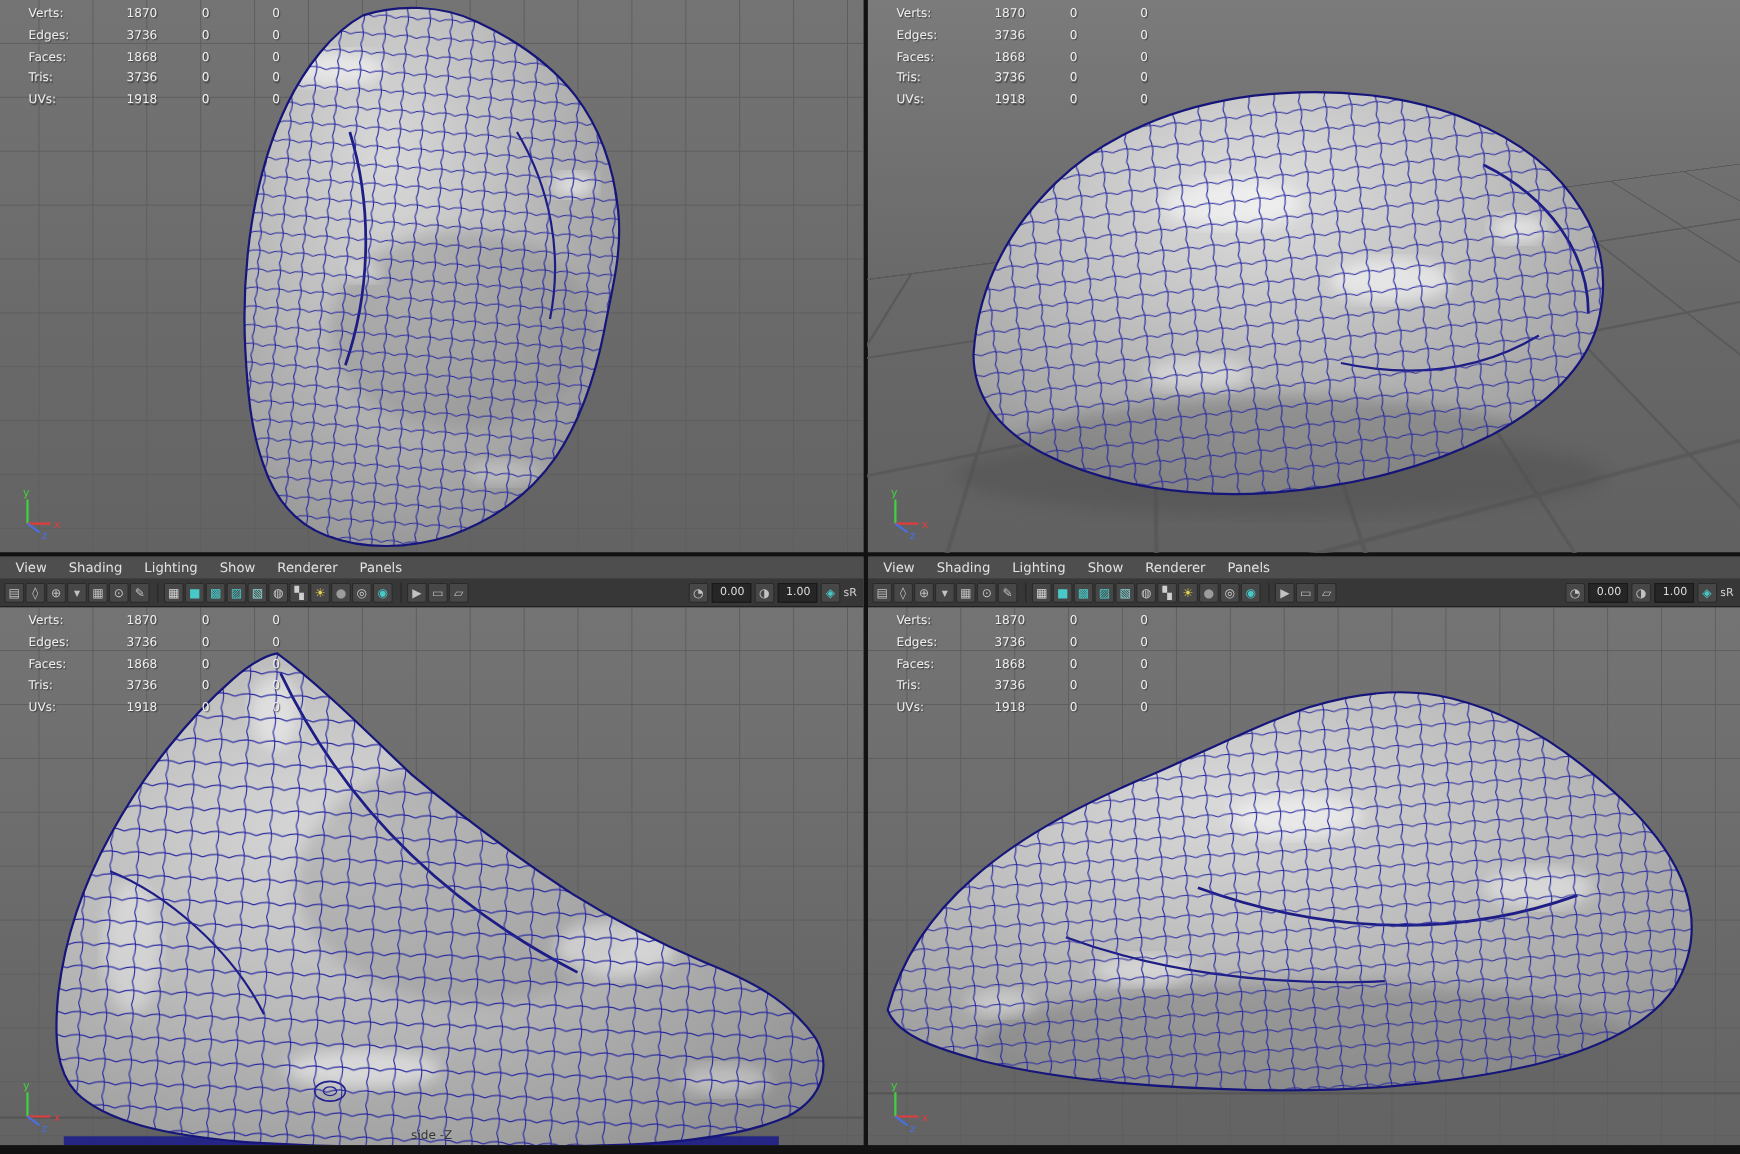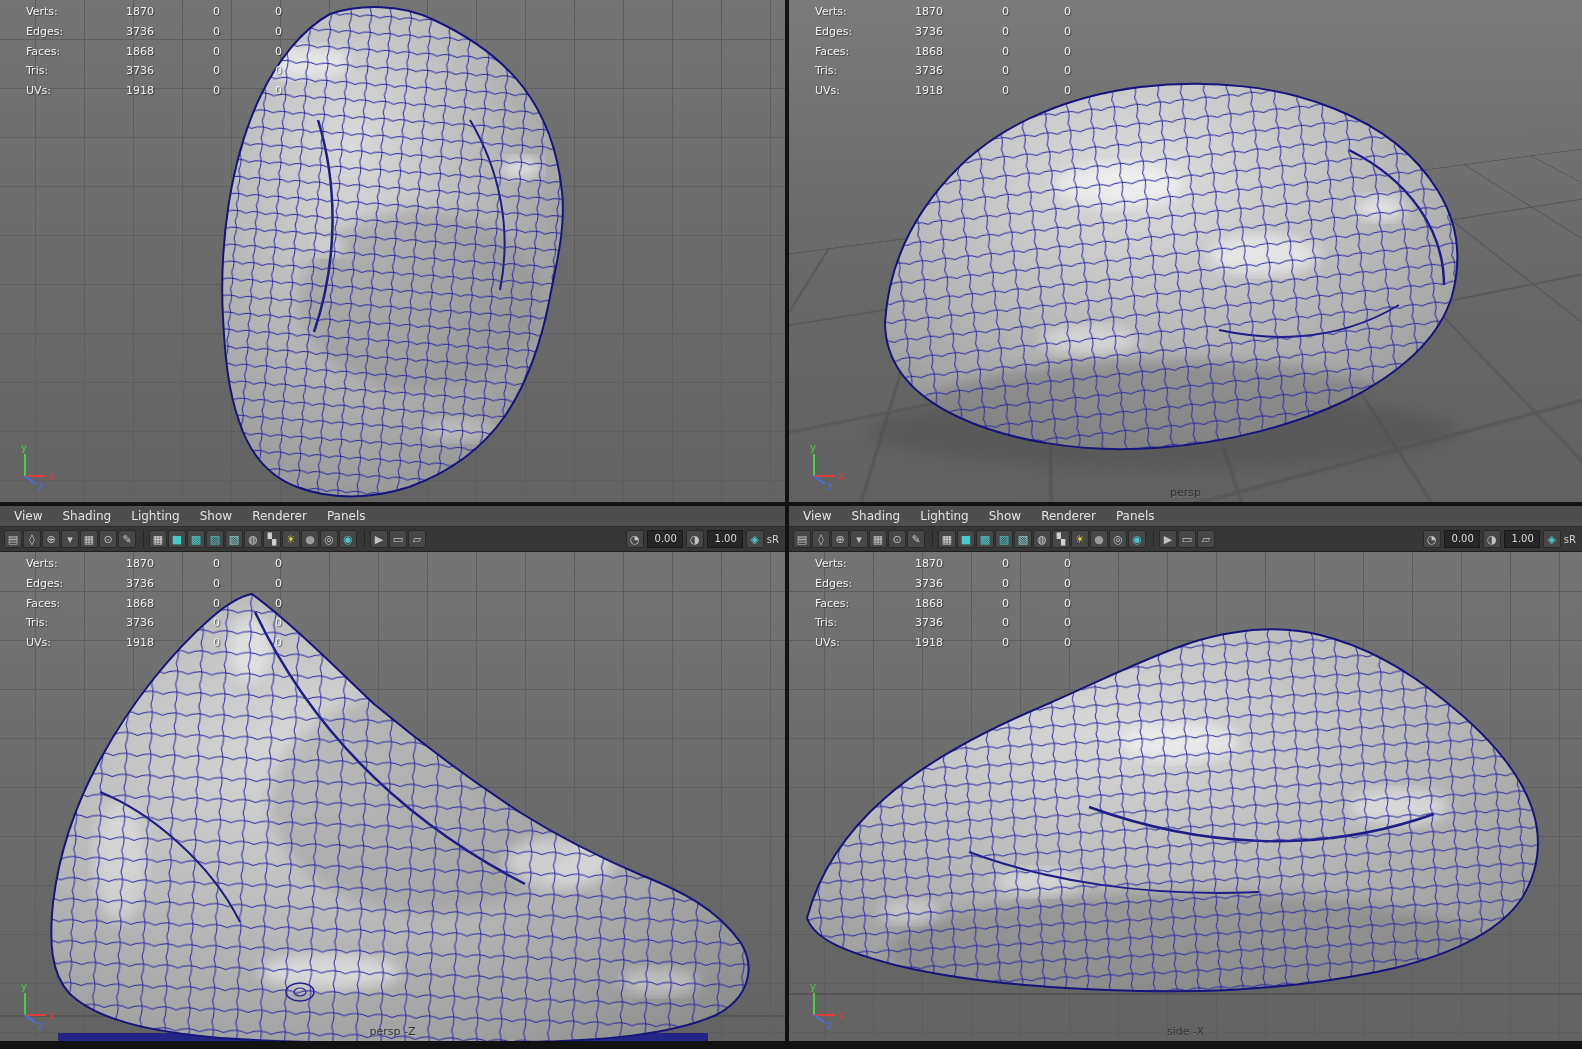--- a/index.html
+++ b/index.html
@@ -34,21 +34,21 @@
     background-size:92px 92px;
     transform:perspective(480px) rotateX(58deg) rotateZ(-14deg);
     transform-origin:50% 0;
   }
 
   .rock{position:absolute;inset:0;width:100%;height:100%}
 
   .hud{position:absolute;top:5px;left:26px;z-index:5}
   .hud-row{display:grid;grid-template-columns:78px 50px 66px 62px;height:19.8px;
     font-size:11px;color:#efefef;text-shadow:1px 1px 1px rgba(35,35,35,.65);align-items:start}
-  .hud-value,.hud-col{text-align:right}
+  .hud-value,.hud-col{text-align:center}
 
   .vp-label{position:absolute;bottom:3px;left:0;width:100%;text-align:center;
     font-size:11px;color:#333;z-index:5;text-shadow:0 1px 0 rgba(255,255,255,.12)}
 
   .axis{position:absolute;left:12px;bottom:12px;z-index:5}
   .axis text{font-size:10px}
   .ax-y{fill:#3fd43f}.ax-x{fill:#e03c3c}.ax-z{fill:#4a6ee0}
 
   .vp-menubar{position:absolute;top:0;left:0;right:0;height:21px;background:#4e4e4e;
     display:flex;align-items:center;padding-left:4px;border-bottom:1px solid #2d2d2d;z-index:6}
@@ -215,21 +215,20 @@
         </div>
         </div>
       <svg class="axis" width="46" height="50" viewBox="0 0 46 50">
         <line x1="13" y1="36" x2="13" y2="14" stroke="#3fd43f" stroke-width="2"></line>
         <line x1="13" y1="36" x2="34" y2="36" stroke="#e03c3c" stroke-width="2"></line>
         <line x1="13" y1="36" x2="24" y2="44" stroke="#4a6ee0" stroke-width="2"></line>
         <text x="9" y="11" class="ax-y">y</text>
         <text x="37" y="40" class="ax-x">x</text>
         <text x="26" y="50" class="ax-z">z</text>
       </svg>
-      <div class="vp-label">persp</div>
     </div>
   </div>
 
   <div class="viewport with-bars" id="vp-front">
     <div class="vp-menubar">
 
     <span class="menu-item">View</span>
         <span class="menu-item">Shading</span>
         <span class="menu-item">Lighting</span>
         <span class="menu-item">Show</span>
@@ -339,21 +338,21 @@
         </div>
         </div>
       <svg class="axis" width="46" height="50" viewBox="0 0 46 50">
         <line x1="13" y1="36" x2="13" y2="14" stroke="#3fd43f" stroke-width="2"></line>
         <line x1="13" y1="36" x2="34" y2="36" stroke="#e03c3c" stroke-width="2"></line>
         <line x1="13" y1="36" x2="24" y2="44" stroke="#4a6ee0" stroke-width="2"></line>
         <text x="9" y="11" class="ax-y">y</text>
         <text x="37" y="40" class="ax-x">x</text>
         <text x="26" y="50" class="ax-z">z</text>
       </svg>
-      <div class="vp-label">persp -Z</div>
+      <div class="vp-label">side -Z</div>
     </div>
   </div>
 
   <div class="viewport with-bars" id="vp-side">
     <div class="vp-menubar">
 
     <span class="menu-item">View</span>
         <span class="menu-item">Shading</span>
         <span class="menu-item">Lighting</span>
         <span class="menu-item">Show</span>
@@ -459,17 +458,16 @@
         </div>
         </div>
       <svg class="axis" width="46" height="50" viewBox="0 0 46 50">
         <line x1="13" y1="36" x2="13" y2="14" stroke="#3fd43f" stroke-width="2"></line>
         <line x1="13" y1="36" x2="34" y2="36" stroke="#e03c3c" stroke-width="2"></line>
         <line x1="13" y1="36" x2="24" y2="44" stroke="#4a6ee0" stroke-width="2"></line>
         <text x="9" y="11" class="ax-y">y</text>
         <text x="37" y="40" class="ax-x">x</text>
         <text x="26" y="50" class="ax-z">z</text>
       </svg>
-      <div class="vp-label">side -X</div>
     </div>
   </div>
 
 </div>
 
 </body></html>

